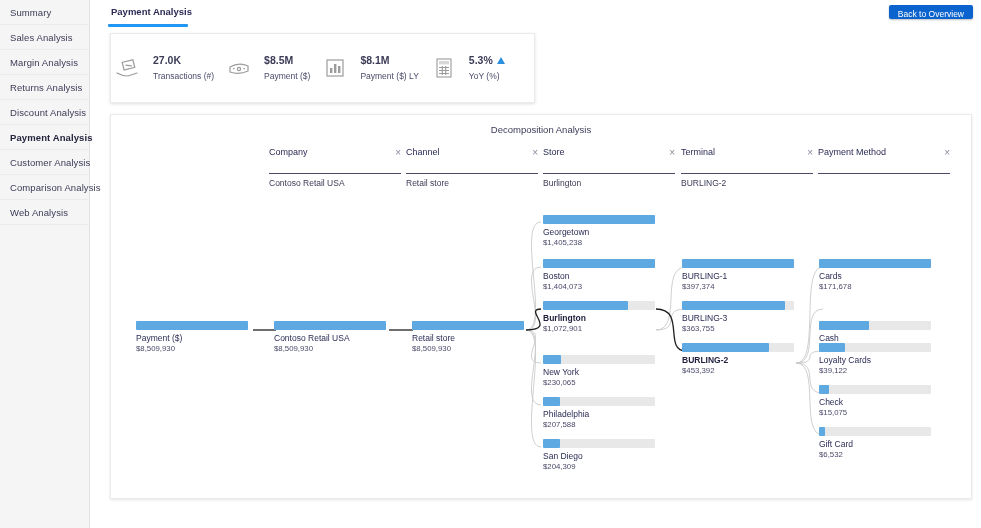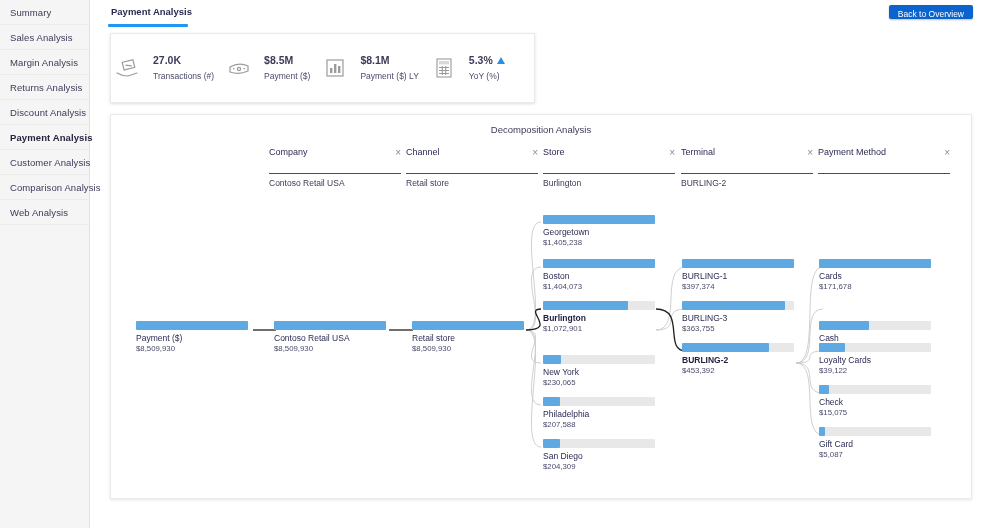--- a/index.html
+++ b/index.html
@@ -360,19 +360,19 @@
           <div class="bar-fg" style="width:9%"></div>
         </div>
       <div class="n-label">Check</div>
       <div class="n-value">$15,075</div>
     </div>
     <div class="node" style="left:708px; top:312px;">
       <div class="bar-bg">
           <div class="bar-fg" style="width:5%"></div>
         </div>
       <div class="n-label">Gift Card</div>
-      <div class="n-value">$5,087</div>
+      <div class="n-value">$6,532</div>
     </div>
 
   </div>
 
 
 </div>
 
 </body></html>

